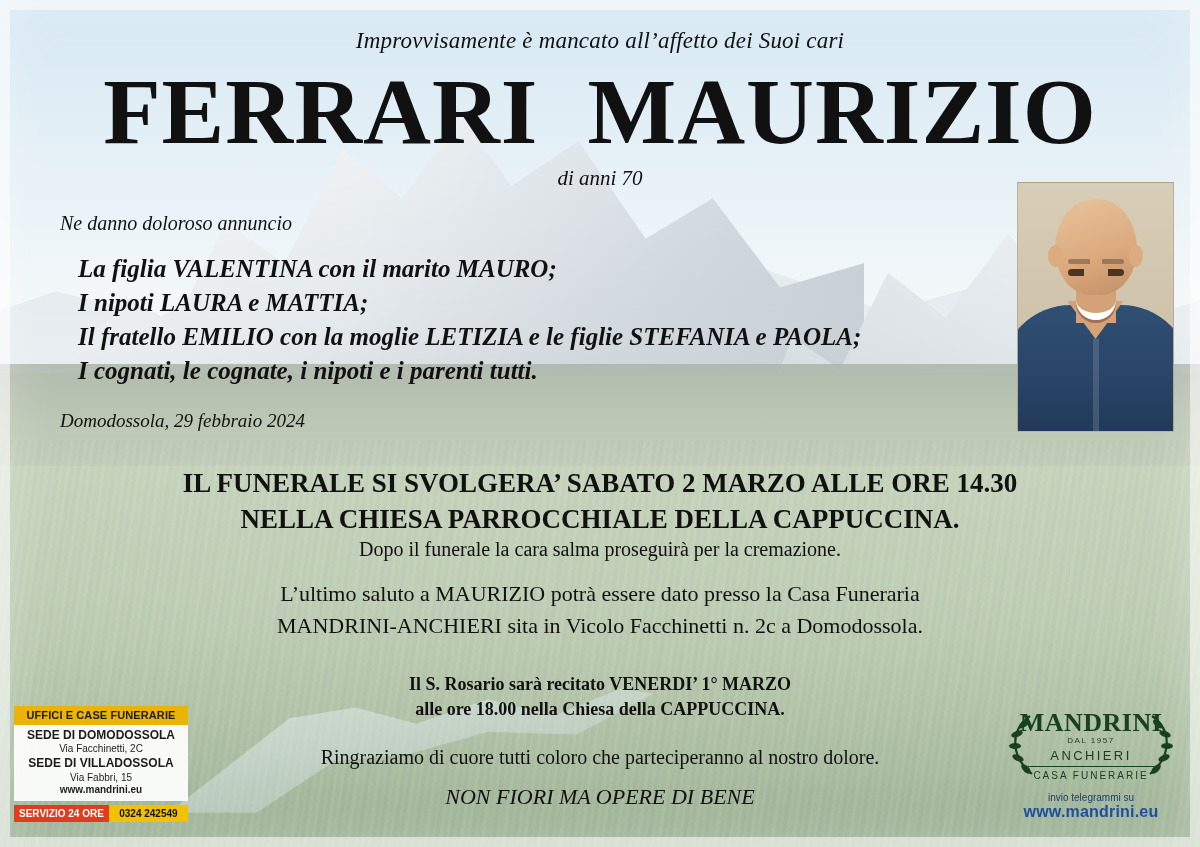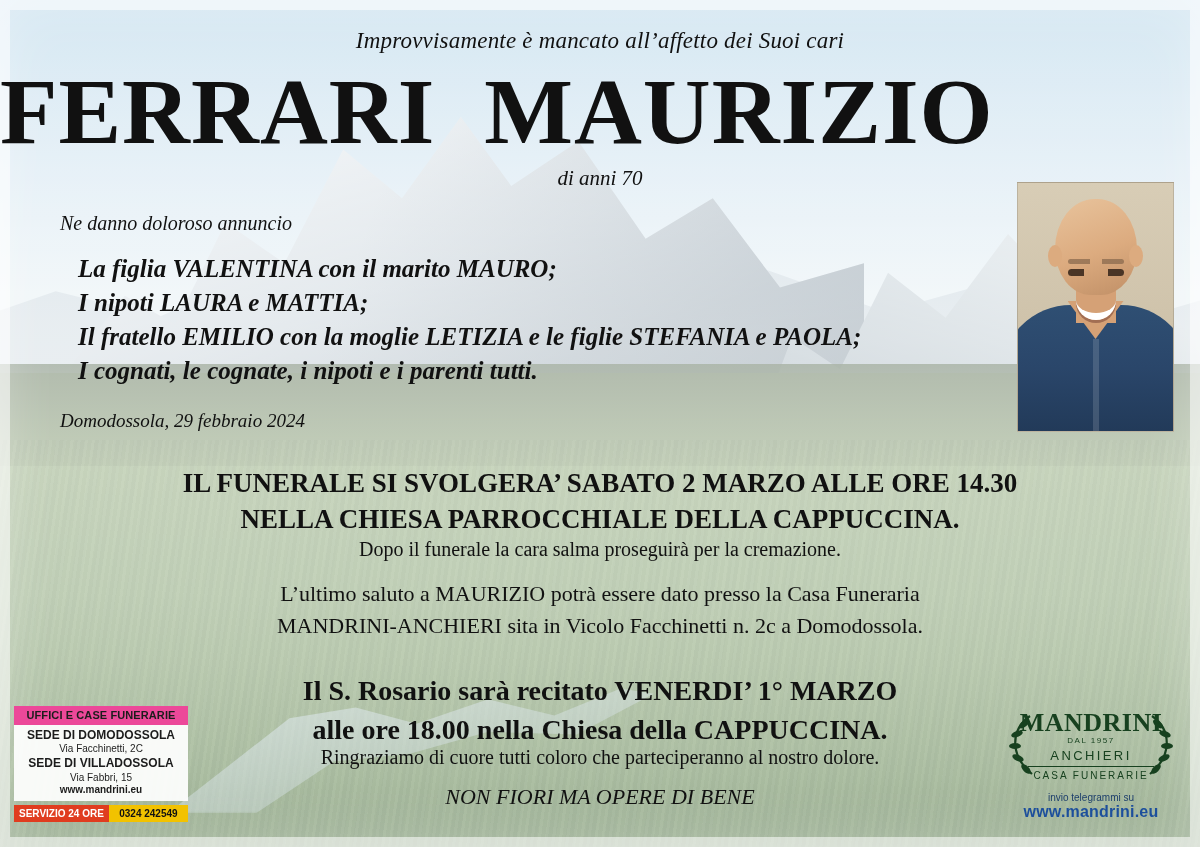--- a/index.html
+++ b/index.html
@@ -109,20 +109,21 @@
     position: absolute;
     top: 28px; left: 0; width: 100%;
     text-align: center;
     font-style: italic;
     font-size: 23px;
     letter-spacing: .2px;
   }
   .name {
     position: absolute;
     top: 62px; left: 0; width: 100%;
+    text-align: center;
     font-size: 94px;
     font-weight: 700;
     letter-spacing: 1px;
     line-height: 1.05;
     white-space: pre;
   }
   .age {
     position: absolute;
     top: 166px; left: 0; width: 100%;
     text-align: center;
@@ -168,21 +169,21 @@
     position: absolute;
     top: 578px; left: 0; width: 100%;
     text-align: center;
     font-size: 22px;
     line-height: 1.44;
   }
   .rosary {
     position: absolute;
     top: 672px; left: 0; width: 100%;
     text-align: center;
-    font-size: 28px;
+    font-size: 18px;
     font-weight: 700;
     line-height: 1.38;
   }
   .thanks {
     position: absolute;
     top: 746px; left: 0; width: 100%;
     text-align: center;
     font-size: 20px;
   }
   .noflowers {
@@ -278,21 +279,21 @@
   
   .agency {
     position: absolute;
     left: 14px; top: 706px;
     width: 174px;
     text-align: center;
     font-family: "Liberation Sans", sans-serif;
     color: #1c1c1c;
   }
   .agency-top {
-    background: #ec4899;
+    background: #eab308;
     padding: 3px 0 4px;
     font-size: 11px;
     font-weight: 700;
     letter-spacing: .1px;
   }
   .agency-body {
     background: rgba(255,255,255,.92);
     padding: 3px 2px 4px;
     font-size: 11px;
     line-height: 1.28;

